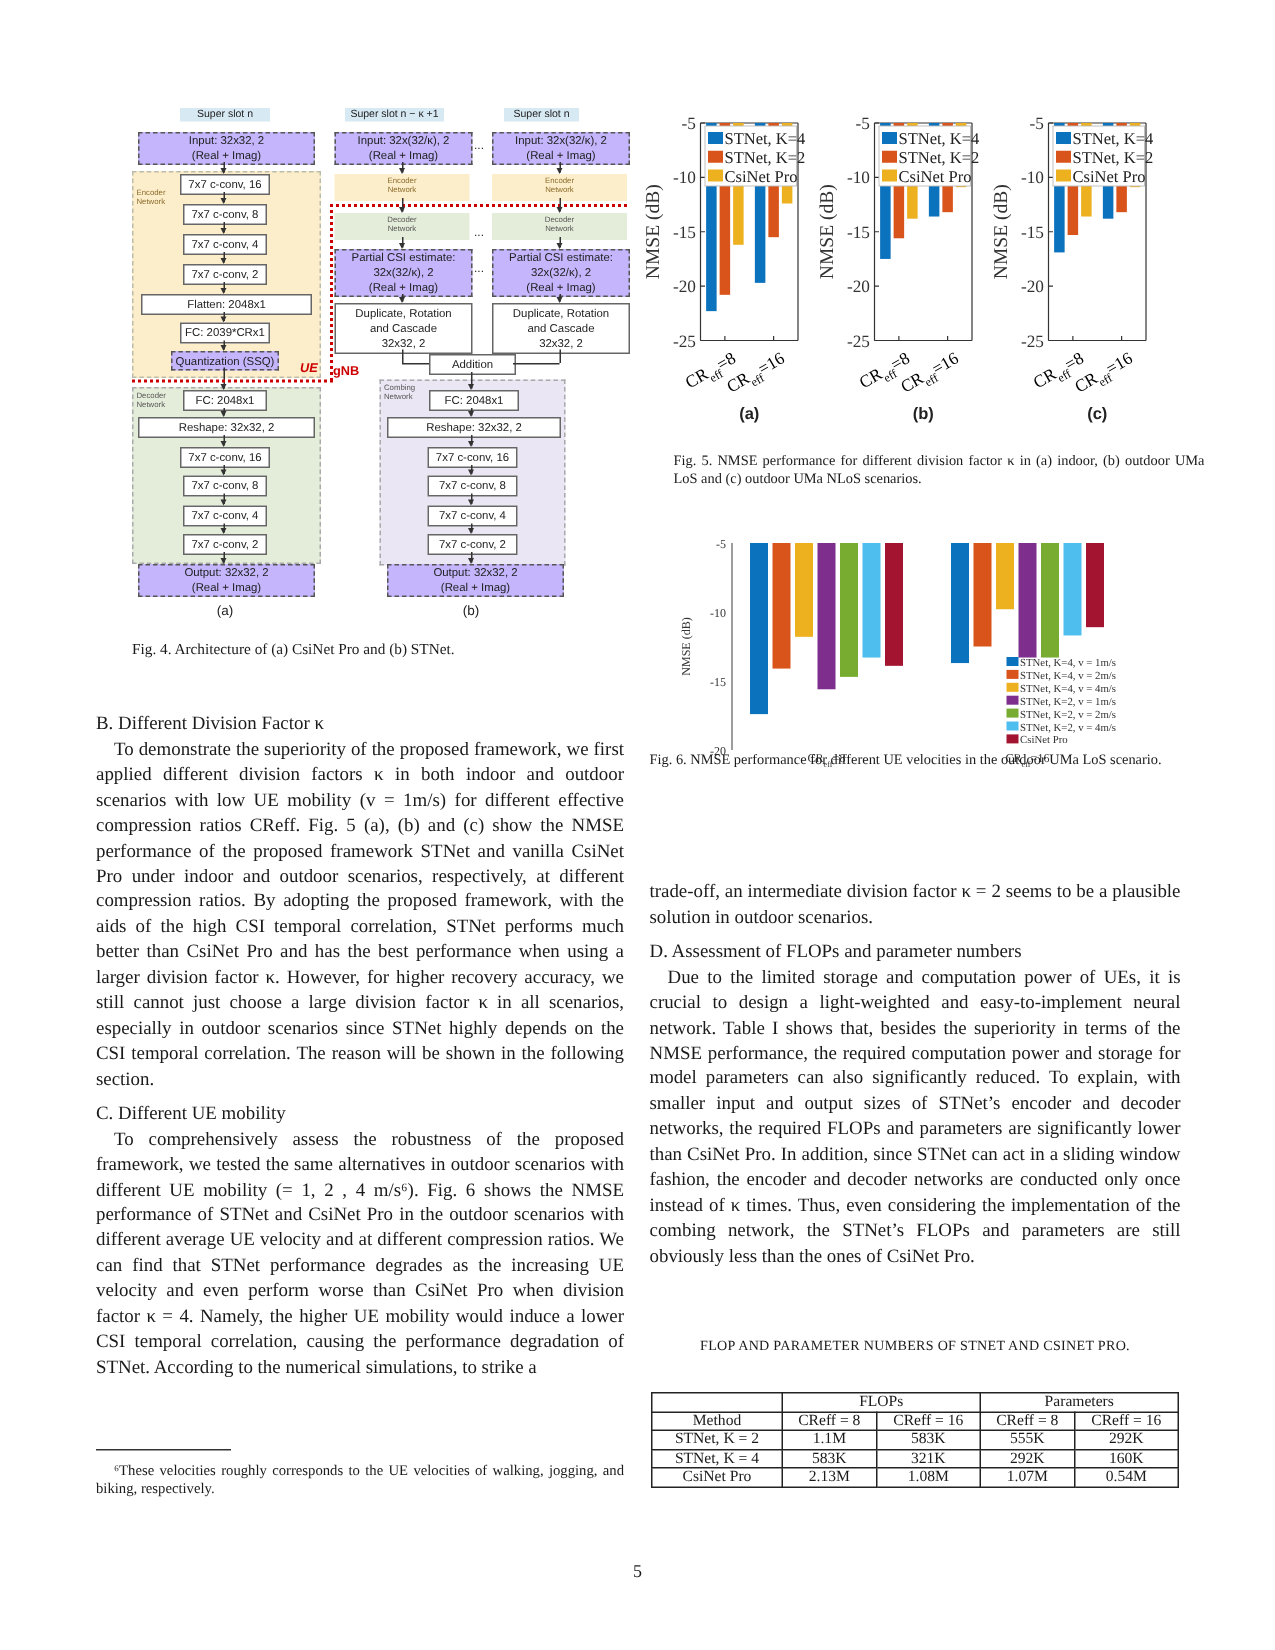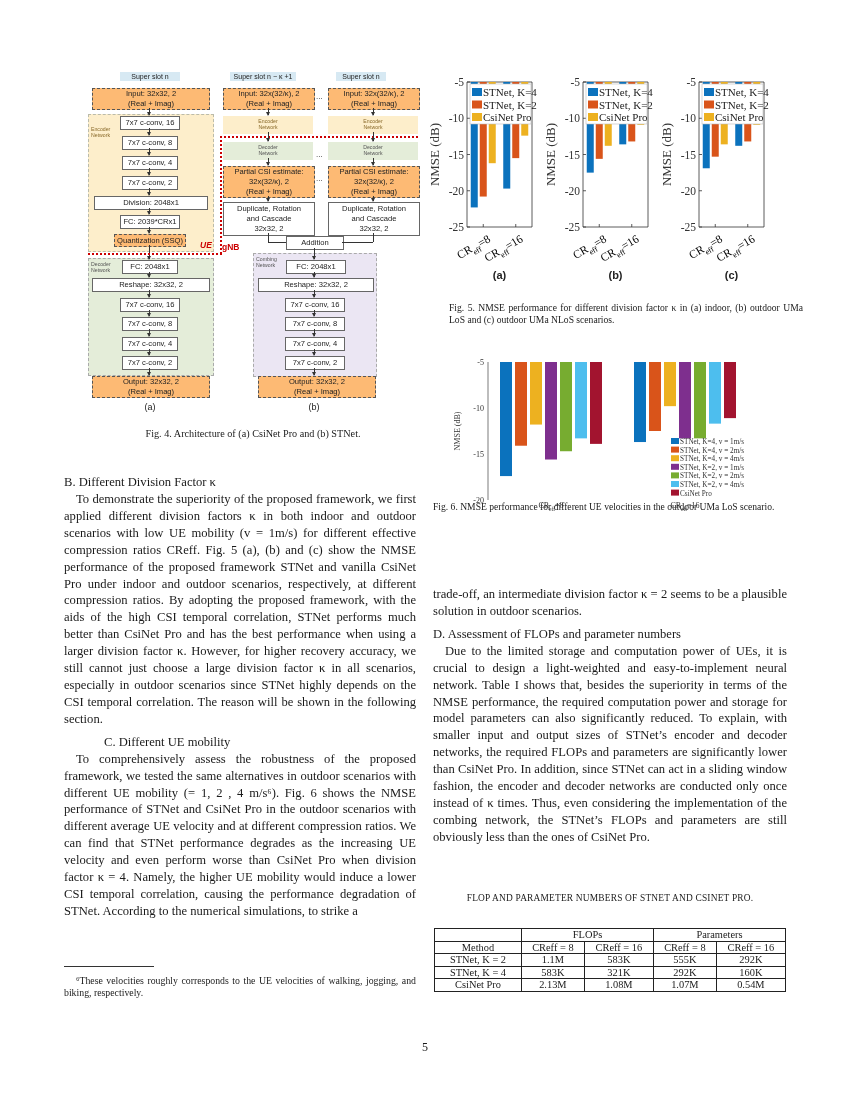--- a/index.html
+++ b/index.html
@@ -2,25 +2,25 @@
 <html><head>
 <meta charset="utf-8">
 <style>
   html, body { margin:0; padding:0; background:#fff; }
   body { width:850px; height:1100px; position:relative; font-family:"Liberation Serif", serif; color:#1a1a1a; overflow:hidden; }
   .abs { position:absolute; }
   .para { font-size:12.6px; line-height:16.9px; text-align:justify; text-indent:12px; margin:0; }
   .para.noindent { text-indent:0; }
   .sec-title { font-size:12.6px; line-height:17px; margin:0; }
   .caption { font-size:9.6px; line-height:12px; text-align:justify; margin:0; }
-  .caption-c { font-size:10.2px; text-align:center; }
+  .caption-c { font-size:10.2px; }
   
   .diag { font-family:"Liberation Sans", sans-serif; color:#222; }
   .slot { background:#d7e9f3; font-size:7px; text-align:center; padding:1px 0; }
-  .dashbox { border:1px dashed #555; background:#fdba74; font-size:7.6px; text-align:center; line-height:10px; }
+  .dashbox { border:1px dashed #555; background:#c4b5fd; font-size:7.6px; text-align:center; line-height:10px; }
   .solidbox { border:1px solid #666; background:#fff; font-size:7.6px; text-align:center; line-height:12px; }
   .netlbl { font-size:5.2px; color:#8a6a2a; line-height:6px; }
   .enc { background:#fdeecb; border:1px dashed #bba; }
   .dec { background:#e4edd9; border:1px dashed #aaa; }
   .comb { background:#ebe6f3; border:1px dashed #aaa; }
   .arrow { position:absolute; width:1px; background:#333; }
   .arrow::after { content:""; position:absolute; left:-2px; bottom:-1px; border-left:2.5px solid transparent; border-right:2.5px solid transparent; border-top:4px solid #333; }
   .redline { position:absolute; border-top:2px dotted #c00; }
   .redlinev { position:absolute; border-left:2px dotted #c00; }
   .redtxt { color:#c00; font-weight:bold; font-size:8.5px; font-family:"Liberation Sans", sans-serif; }
@@ -44,21 +44,21 @@
   </div>
   <div class="abs enc" style="left:0;top:44px;width:124px;height:136px;"></div>
   <div class="abs netlbl" style="left:3px;top:56px;width:26px;">
       <div>Encoder</div>
       <div>Network</div>
     </div>
   <div class="abs solidbox" style="left:32px;top:46px;width:58px;height:12px;">7x7 c-conv, 16</div>
   <div class="abs solidbox" style="left:34px;top:66px;width:54px;height:12px;">7x7 c-conv, 8</div>
   <div class="abs solidbox" style="left:34px;top:86px;width:54px;height:12px;">7x7 c-conv, 4</div>
   <div class="abs solidbox" style="left:34px;top:106px;width:54px;height:12px;">7x7 c-conv, 2</div>
-  <div class="abs solidbox" style="left:6px;top:126px;width:112px;height:12px;">Division: 2048x1</div>
+  <div class="abs solidbox" style="left:6px;top:126px;width:112px;height:12px;">Flatten: 2048x1</div>
   <div class="abs solidbox" style="left:32px;top:145px;width:58px;height:12px;">FC: 2039*CRx1</div>
   <div class="abs dashbox" style="left:26px;top:164px;width:70px;height:11px;line-height:11px;">Quantization (SSQ)</div>
 
   <div class="abs dec" style="left:0;top:188px;width:124px;height:116px;"></div>
   <div class="abs netlbl" style="left:3px;top:191px;width:26px;color:#555;">
       <div>Decoder</div>
       <div>Network</div>
     </div>
   <div class="abs solidbox" style="left:34px;top:190px;width:54px;height:12px;">FC: 2048x1</div>
   <div class="abs solidbox" style="left:4px;top:208px;width:116px;height:12px;">Reshape: 32x32, 2</div>
@@ -345,21 +345,21 @@
         <text x="240" y="135" font-size="7.2" fill="#333">STNet, K=2, v = 4m/s</text>
         <rect x="231" y="137.6" width="8" height="6" fill="#a2142f"></rect>
         <text x="240" y="143.6" font-size="7.2" fill="#333">CsiNet Pro</text>
       </g>
     </svg></div>
 <p class="abs caption" style="left:433px;top:501px;width:354px;">Fig. 6.  NMSE performance for different UE velocities in the outdoor UMa LoS scenario.</p>
 
 <div class="abs" style="left:64px;top:474px;width:352px;">
   <p class="sec-title">B.  Different Division Factor κ</p>
   <p class="para">To demonstrate the superiority of the proposed framework, we first applied different division factors κ in both indoor and outdoor scenarios with low UE mobility (v = 1m/s) for different effective compression ratios CReff. Fig. 5 (a), (b) and (c) show the NMSE performance of the proposed framework STNet and vanilla CsiNet Pro under indoor and outdoor scenarios, respectively, at different compression ratios. By adopting the proposed framework, with the aids of the high CSI temporal correlation, STNet performs much better than CsiNet Pro and has the best performance when using a larger division factor κ. However, for higher recovery accuracy, we still cannot just choose a large division factor κ in all scenarios, especially in outdoor scenarios since STNet highly depends on the CSI temporal correlation. The reason will be shown in the following section.</p>
-  <p class="sec-title" style="margin-top:6px;margin-left:40px;">C.  Different UE mobility</p>
+  <p class="sec-title" style="margin-top:6px;">C.  Different UE mobility</p>
   <p class="para">To comprehensively assess the robustness of the proposed framework, we tested the same alternatives in outdoor scenarios with different UE mobility (= 1, 2 , 4 m/s⁶). Fig. 6 shows the NMSE performance of STNet and CsiNet Pro in the outdoor scenarios with different average UE velocity and at different compression ratios. We can find that STNet performance degrades as the increasing UE velocity and even perform worse than CsiNet Pro when division factor κ = 4. Namely, the higher UE mobility would induce a lower CSI temporal correlation, causing the performance degradation of STNet. According to the numerical simulations, to strike a</p>
 </div>
 <div class="abs" style="left:64px;top:966px;width:352px;border-top:0.8px solid #333;width:90px;"></div>
 <p class="abs caption" style="left:64px;top:975px;width:352px;font-size:9.8px;text-indent:12px;">⁶These velocities roughly corresponds to the UE velocities of walking, jogging, and biking, respectively.</p>
 
 <div class="abs" style="left:433px;top:586px;width:354px;">
   <p class="para noindent">trade-off, an intermediate division factor κ = 2 seems to be a plausible solution in outdoor scenarios.</p>
   <p class="sec-title" style="margin-top:6px;">D.  Assessment of FLOPs and parameter numbers</p>
   <p class="para">Due to the limited storage and computation power of UEs, it is crucial to design a light-weighted and easy-to-implement neural network. Table I shows that, besides the superiority in terms of the NMSE performance, the required computation power and storage for model parameters can also significantly reduced. To explain, with smaller input and output sizes of STNet’s encoder and decoder networks, the required FLOPs and parameters are significantly lower than CsiNet Pro. In addition, since STNet can act in a sliding window fashion, the encoder and decoder networks are conducted only once instead of κ times. Thus, even considering the implementation of the combing network, the STNet’s FLOPs and parameters are still obviously less than the ones of CsiNet Pro.</p>
 </div>

